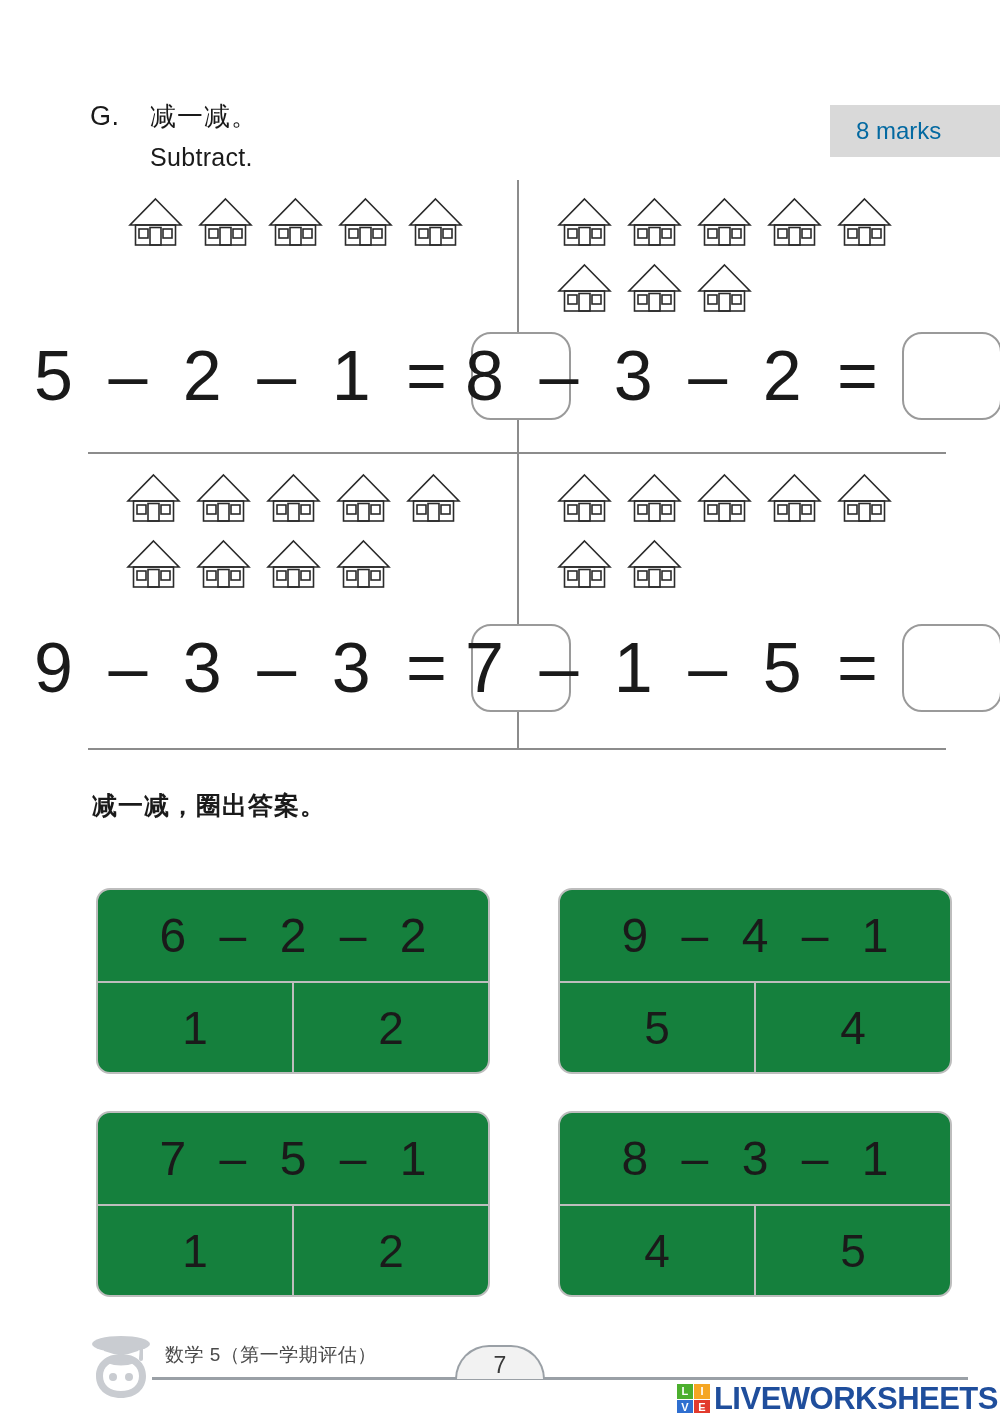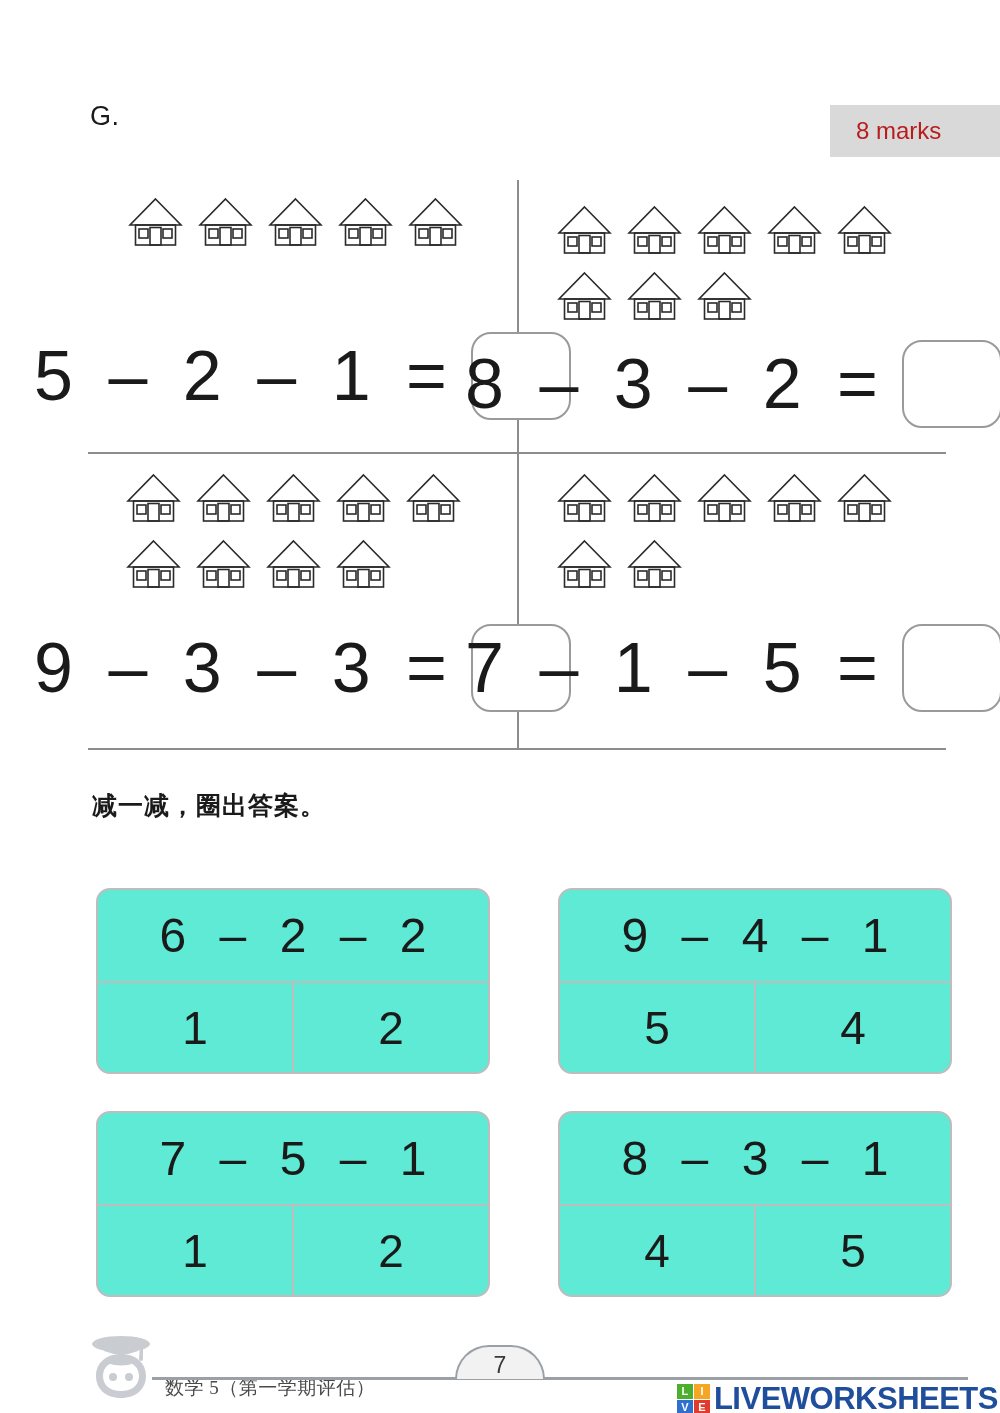--- a/index.html
+++ b/index.html
@@ -55,21 +55,21 @@
     position: absolute;
     right: 0;
     top: 105px;
     width: 170px;
     height: 52px;
     background: #d9d9d9;
     display: flex;
     align-items: center;
     padding-left: 26px;
     font-size: 24px;
-    color: #b91c1c;
+    color: #0369a1;
   }
 
   
   .grid {
     position: absolute;
     left: 88px;
     top: 180px;
     width: 858px;
     height: 570px;
   }
@@ -90,21 +90,21 @@
     height: 570px;
     background: #8c8c8c;
   }
 
   .cell {
     position: absolute;
     width: 429px;
     height: 272px;
   }
   .cell-tl { left: 0;     top: 0; }
-  .cell-tr { left: 431px; top: 8px; }
+  .cell-tr { left: 431px; top: 0; }
   .cell-bl { left: 0;     top: 276px; height: 292px; }
   .cell-br { left: 431px; top: 276px; height: 292px; text-align: center; }
 
   .houses {
     position: absolute;
     top: 16px;
     left: 40px;
     width: 350px;
     display: flex;
     flex-wrap: wrap;
@@ -165,21 +165,21 @@
     width: 856px;
     display: flex;
     flex-wrap: wrap;
     gap: 37px 68px;
   }
   .card {
     width: 394px;
     height: 186px;
     border: 2px solid #bdbdbd;
     border-radius: 14px;
-    background: #5eead4;
+    background: #15803d;
     display: flex;
     flex-direction: column;
     overflow: hidden;
   }
   .card-question {
     height: 93px;
     display: flex;
     align-items: center;
     justify-content: center;
     font-size: 48px;
@@ -212,26 +212,25 @@
     position: absolute;
     left: 84px;
     top: 2px;
     width: 74px;
     height: 66px;
   }
   .footer-label {
     position: absolute;
     left: 165px;
     top: 12px;
-    font-family: Liberation Serif, serif;
+    font-family: Liberation Sans, sans-serif;
     font-size: 19px;
     color: #4a4a4a;
     letter-spacing: .5px;
     white-space: nowrap;
-    margin-top: 33px;
   }
   .footer-rule {
     position: absolute;
     left: 152px;
     top: 47px;
     width: 816px;
     height: 3px;
     background: #9aa0a6;
   }
   .page-badge {
@@ -287,20 +286,24 @@
   }
 </style>
 </head>
 <body>
 
 <div class="page">
 
   <div class="header">
     <div class="header-row">
       <div class="section-letter">G.</div>
+      <div class="header-texts">
+        <div class="cn-line">减一减。</div>
+        <div class="en-line">Subtract.</div>
+      </div>
     </div>
   </div>
   <div class="marks-badge">8 marks</div>
 
   <div class="grid">
     <div class="grid-hline hline-mid"></div>
     <div class="grid-hline hline-bot"></div>
     <div class="grid-vline"></div>
 
     <div class="cell cell-tl">

